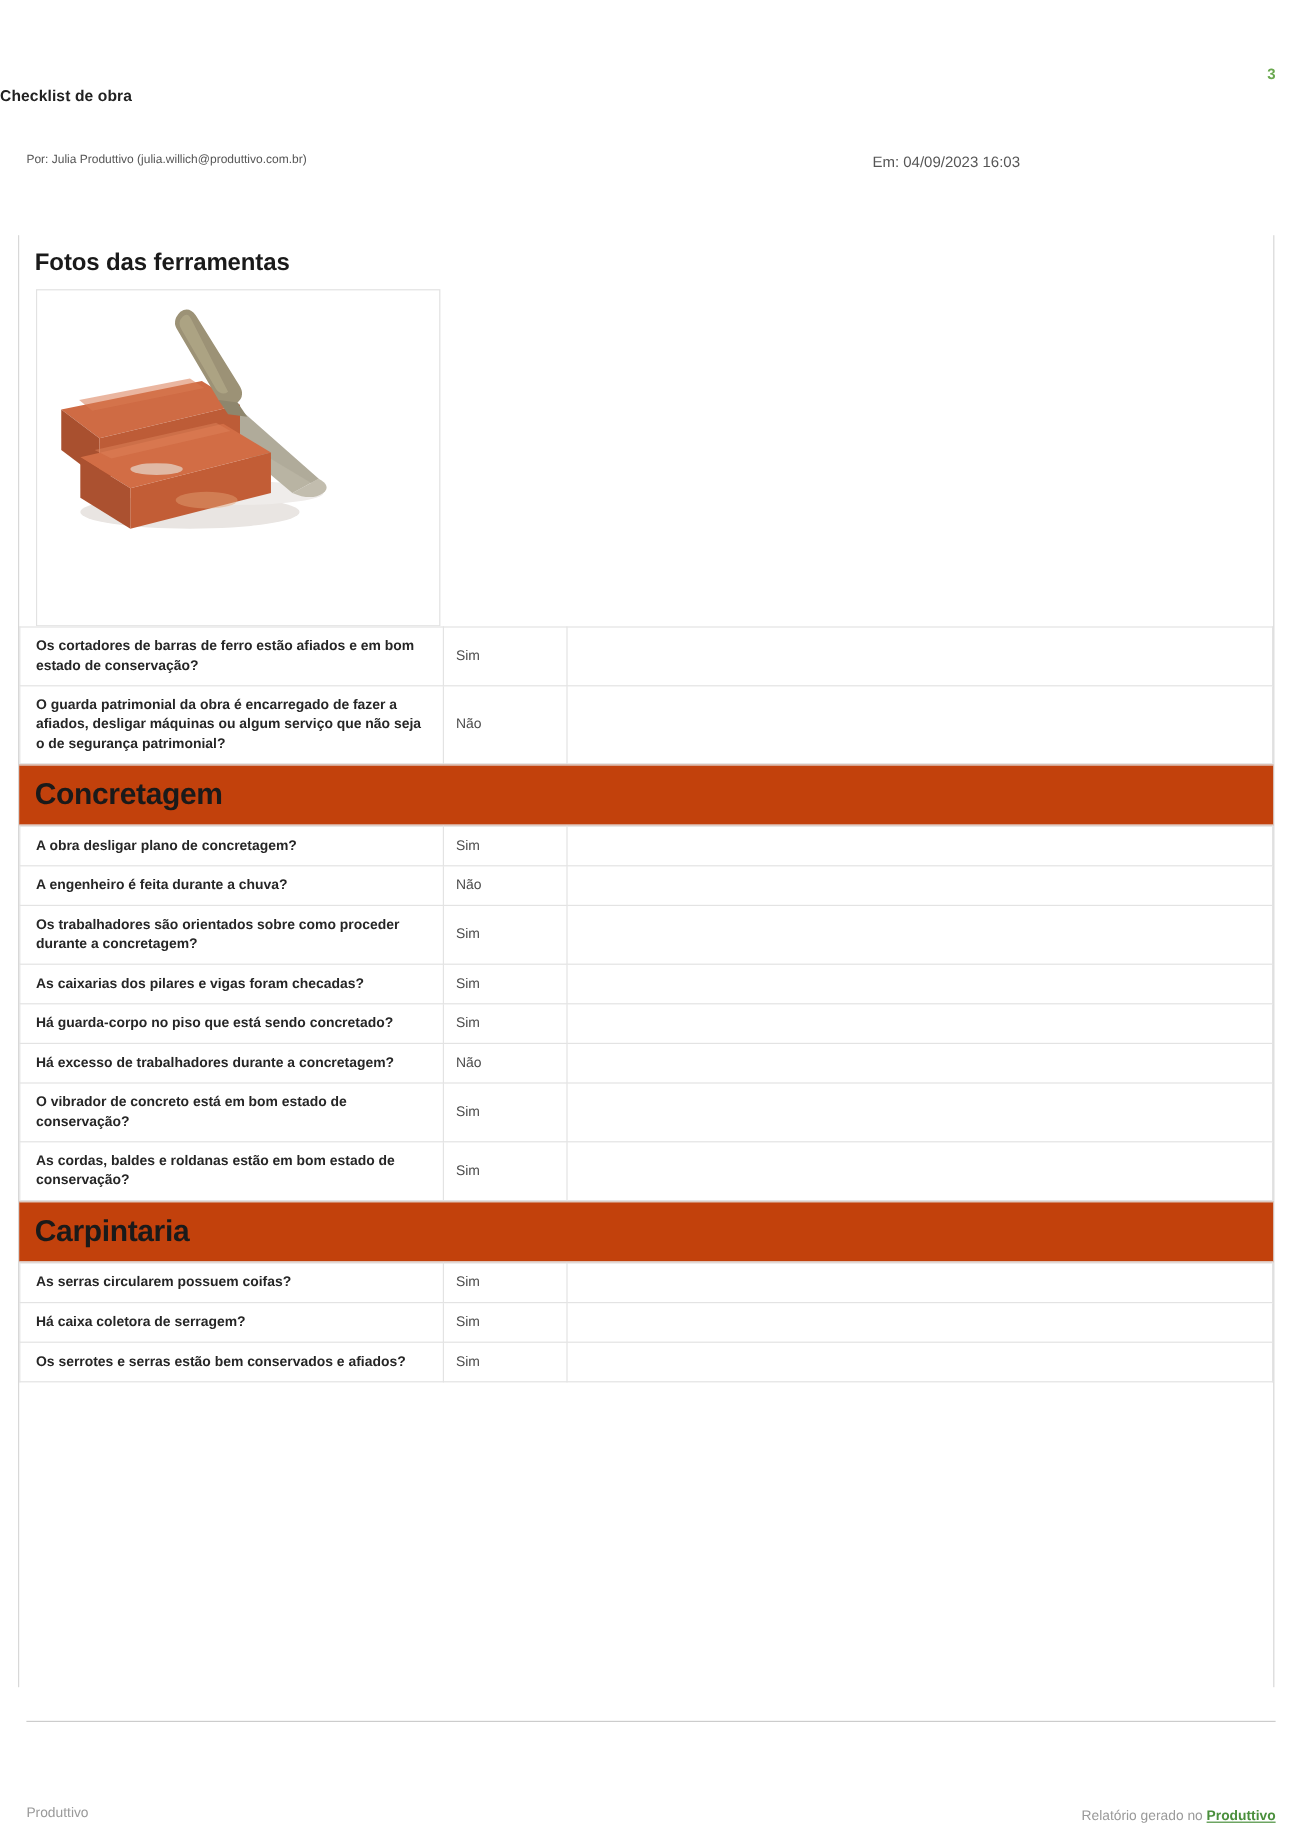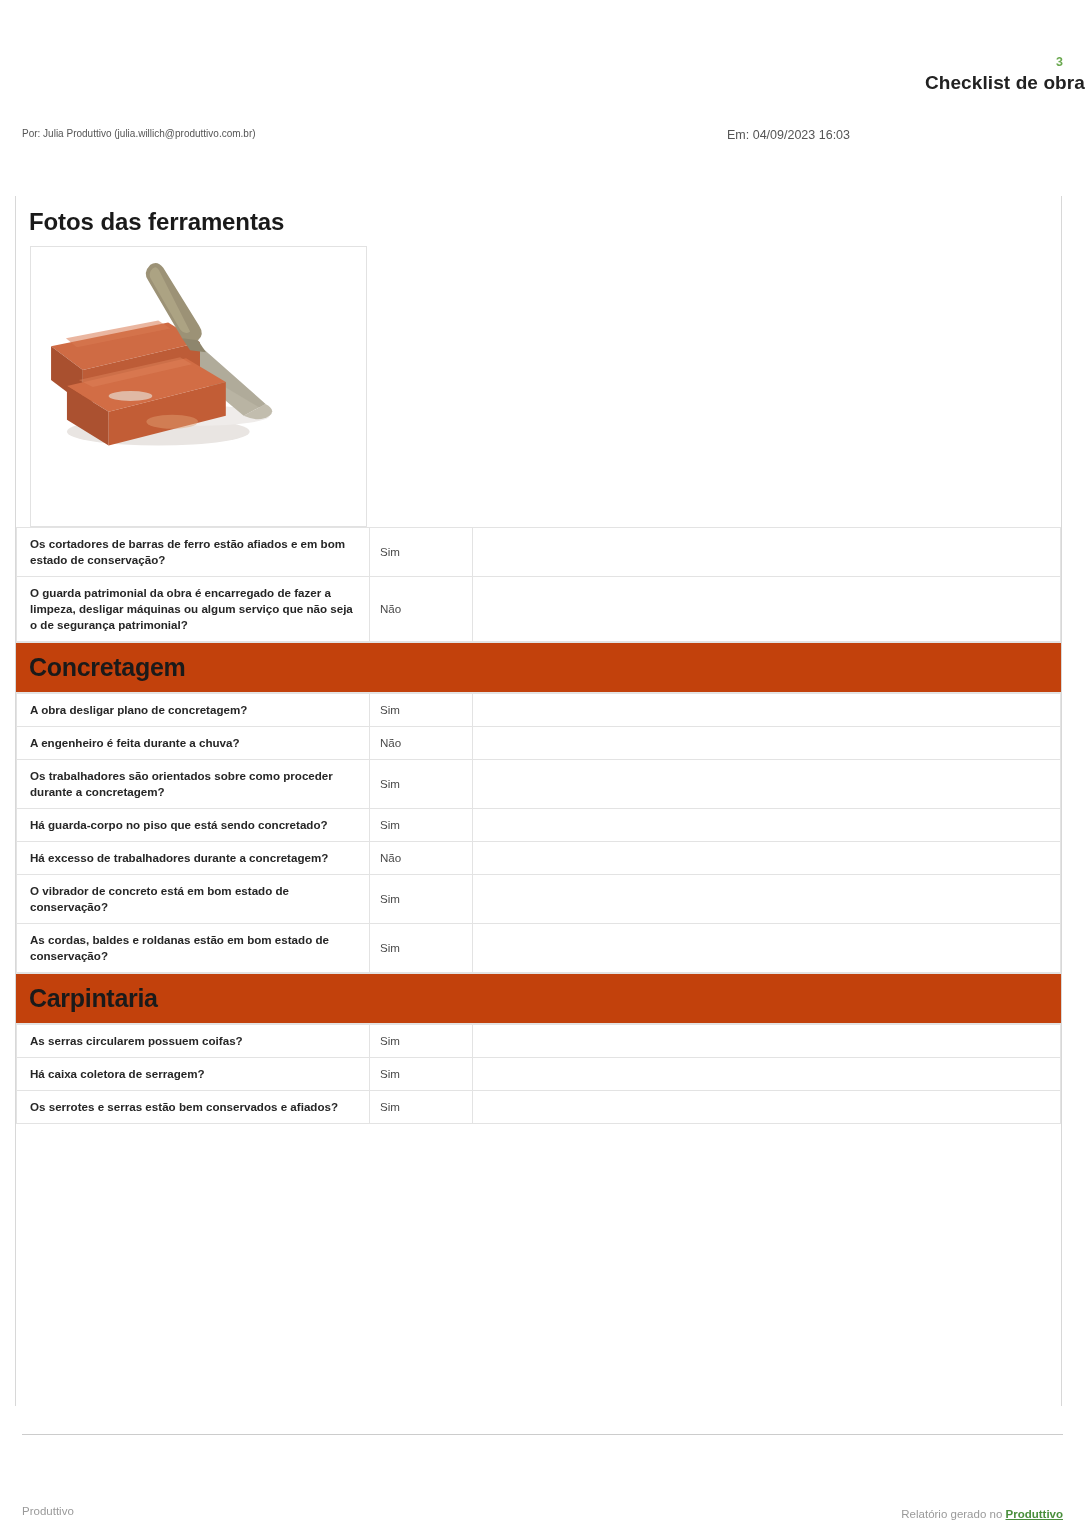--- a/index.html
+++ b/index.html
@@ -33,22 +33,22 @@
     color: #6aa84f;
     line-height: 1;
   }
 
   
   .doc-title {
     position: absolute;
     top: 72px;
     left: 0;
     right: 0;
-    text-align: right;
-    font-size: 19px;
+    text-align: left;
+    font-size: 13px;
     font-weight: bold;
     color: #222222;
     letter-spacing: 0.1px;
   }
 
   
   .meta-row {
     position: absolute;
     top: 128px;
     left: 22px;
@@ -81,21 +81,21 @@
     border-left: 1px solid #d8d8d8;
     border-right: 1px solid #d8d8d8;
     box-sizing: border-box;
   }
 
   
   .photos-block {
     padding: 10px 0 0 0;
   }
   .photos-heading {
-    font-size: 24px;
+    font-size: 20px;
     font-weight: bold;
     color: #1a1a1a;
     margin: 2px 0 10px 13px;
     letter-spacing: -0.1px;
   }
   .photo-frame {
     width: 337px;
     height: 281px;
     margin-left: 14px;
     border: 1px solid #e2e2e2;
@@ -257,21 +257,21 @@
     </div>
 
     <table class="qtable">
       <tbody>
         <tr>
           <td class="q-col">Os cortadores de barras de ferro estão afiados e em bom estado de conservação?</td>
           <td class="a-col">Sim</td>
           <td class="n-col"></td>
         </tr>
         <tr>
-          <td class="q-col">O guarda patrimonial da obra é encarregado de fazer a limpeza, desligar máquinas ou algum serviço que não seja o de segurança patrimonial?</td>
+          <td class="q-col">O guarda patrimonial da obra é encarregado de fazer a afiados, desligar máquinas ou algum serviço que não seja o de segurança patrimonial?</td>
           <td class="a-col">Não</td>
           <td class="n-col"></td>
         </tr>
       </tbody>
     </table>
 
     <div class="section-bar">
       <h2>Concretagem</h2>
     </div>
     <table class="qtable">
@@ -285,20 +285,25 @@
           <td class="q-col">A engenheiro é feita durante a chuva?</td>
           <td class="a-col">Não</td>
           <td class="n-col"></td>
         </tr>
         <tr>
           <td class="q-col">Os trabalhadores são orientados sobre como proceder durante a concretagem?</td>
           <td class="a-col">Sim</td>
           <td class="n-col"></td>
         </tr>
         <tr>
+          <td class="q-col">As caixarias dos pilares e vigas foram checadas?</td>
+          <td class="a-col">Sim</td>
+          <td class="n-col"></td>
+        </tr>
+        <tr>
           <td class="q-col">Há guarda-corpo no piso que está sendo concretado?</td>
           <td class="a-col">Sim</td>
           <td class="n-col"></td>
         </tr>
         <tr>
           <td class="q-col">Há excesso de trabalhadores durante a concretagem?</td>
           <td class="a-col">Não</td>
           <td class="n-col"></td>
         </tr>
         <tr>

